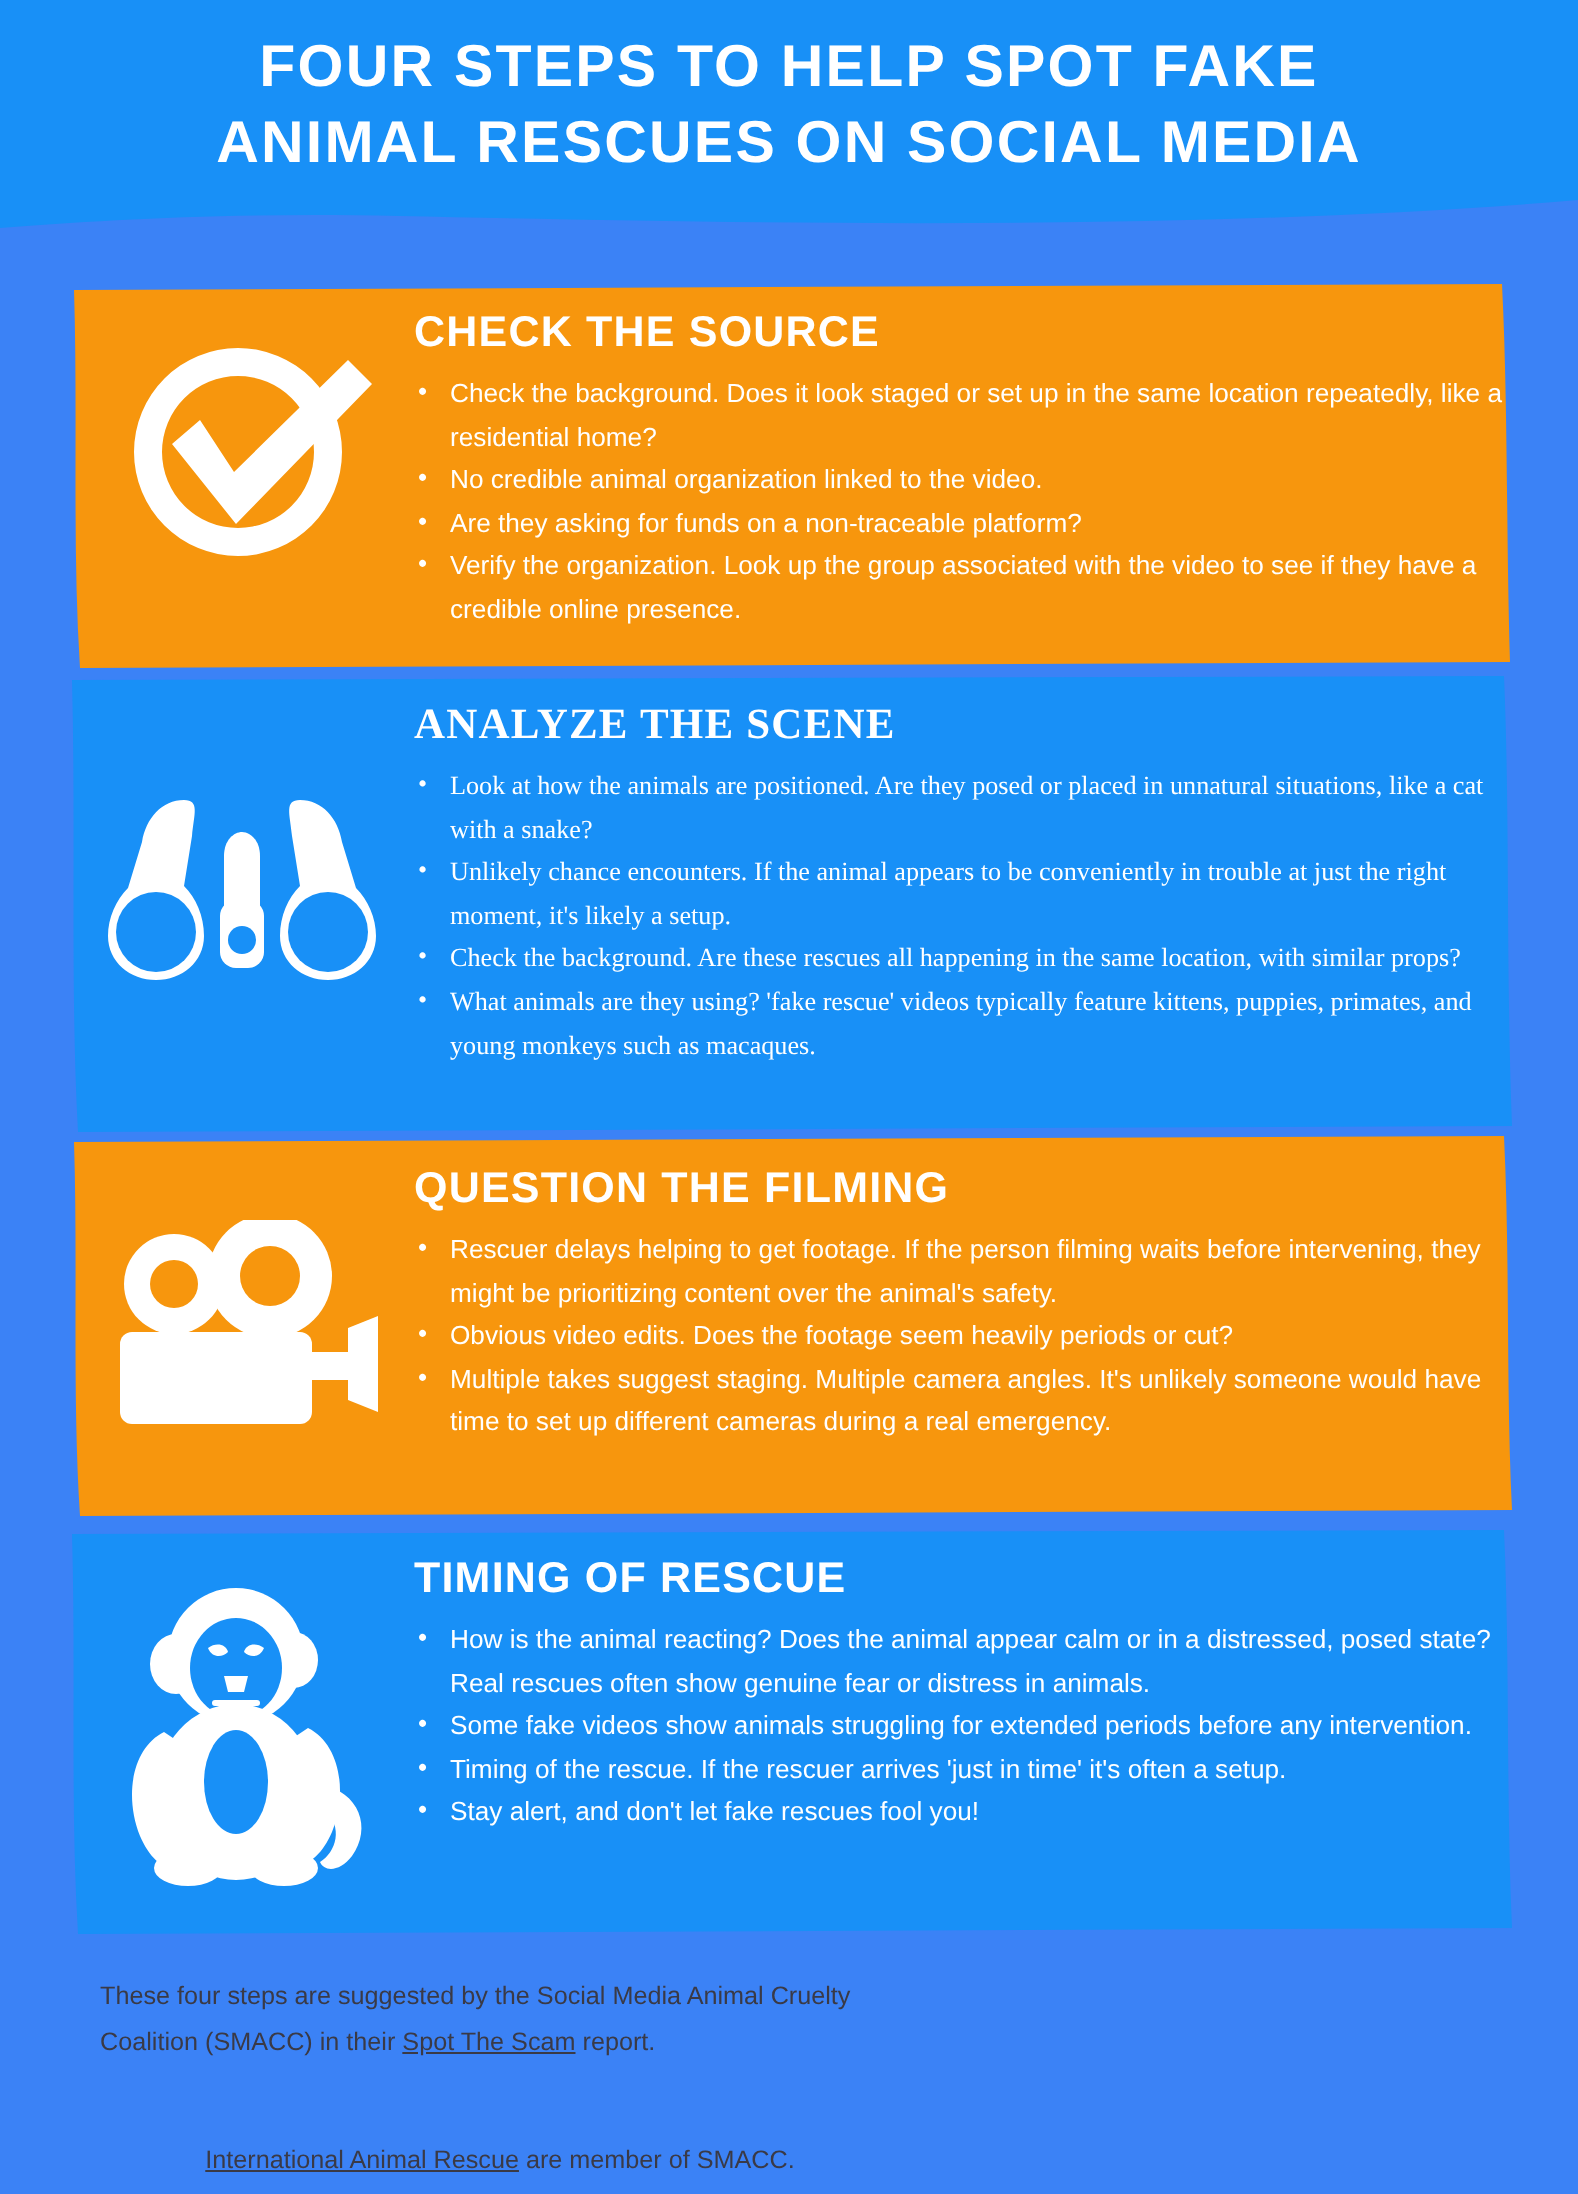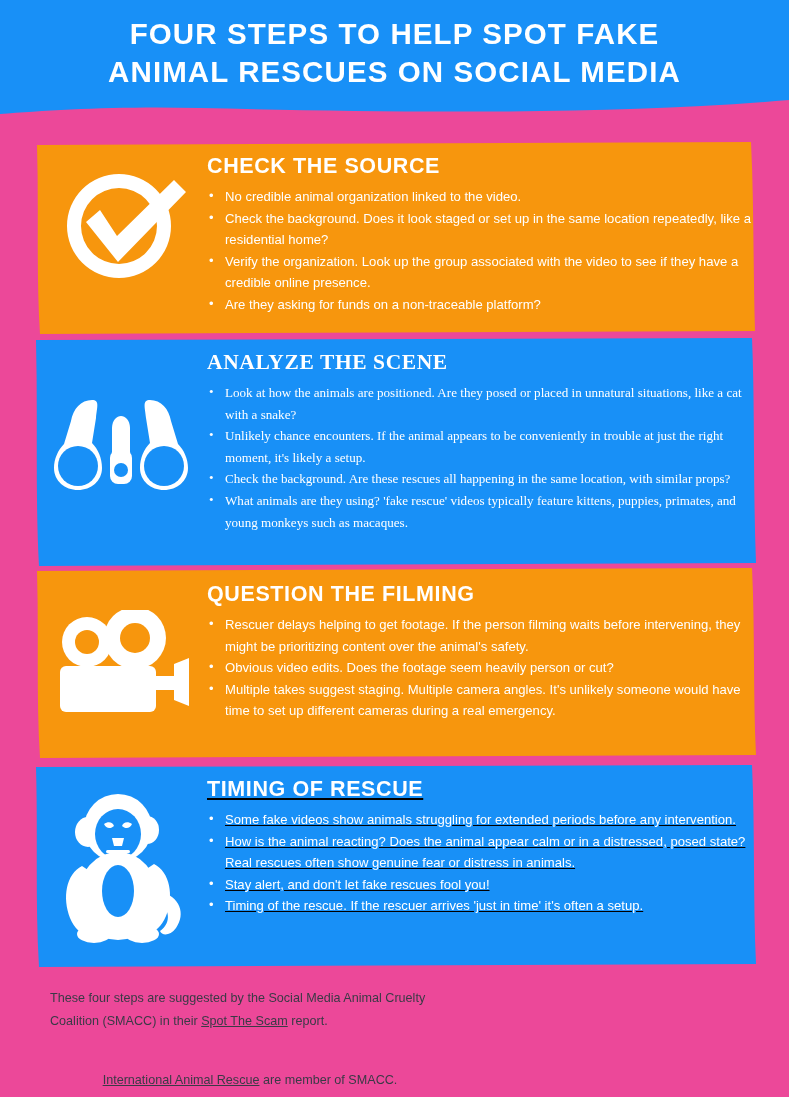--- a/index.html
+++ b/index.html
@@ -9,21 +9,21 @@
     height: 1097px;
     background: #ffffff;
     font-family: "Liberation Sans", sans-serif;
     overflow: hidden;
   }
 
   .page {
     position: relative;
     width: 789px;
     height: 1097px;
-    background: #ec4899;
+    background: #3b82f6;
   }
 
   
   .header {
     position: absolute;
     top: 0; left: 0;
     width: 789px;
     height: 120px;
     overflow: hidden;
   }
@@ -130,24 +130,24 @@
     <div class="section-inner">
 
       <svg class="section-icon" style="left:56px;top:24px;" width="132" height="120" viewBox="0 0 132 120">
         <path d="M63,8 A52,52 0 1 0 63,112 A52,52 0 1 0 63,8 Z
                  M63,22 A38,38 0 1 1 63,98 A38,38 0 1 1 63,22 Z" fill="#ffffff"></path>
         <path d="M30,56 L44,44 L61,70 L118,14 L130,26 L62,96 Z" fill="#ffffff"></path>
       </svg>
       <div class="section-body" style="top:12px;">
         <div class="section-heading">CHECK THE SOURCE</div>
         <ul class="bullets">
+          <li>Check the background. Does it look staged or set up in the same location repeatedly, like a residential home?</li>
           <li>No credible animal organization linked to the video.</li>
-          <li>Check the background. Does it look staged or set up in the same location repeatedly, like a residential home?</li>
+          <li>Are they asking for funds on a non-traceable platform?</li>
           <li>Verify the organization. Look up the group associated with the video to see if they have a credible online presence.</li>
-          <li>Are they asking for funds on a non-traceable platform?</li>
         </ul>
       </div>
     </div>
   </div>
 
   <div class="section" id="sec1" style="top:338px;height:228px;font-family:Liberation Serif, serif;">
     <svg class="section-shape" width="789" height="228" viewBox="0 0 789 228" preserveAspectRatio="none">
       <path d="M36,2 L752,0 C755,70 753,150 756,225 L39,228 C35,155 38,78 36,2 Z" fill="#1890F7"></path>
     </svg>
     <div class="section-inner">
@@ -187,21 +187,21 @@
         <circle cx="31" cy="32" r="12" fill="#F7960D"></circle>
         <circle cx="79" cy="28" r="31" fill="#ffffff"></circle>
         <circle cx="79" cy="28" r="15" fill="#F7960D"></circle>
         <rect x="4" y="56" width="96" height="46" rx="6" fill="#ffffff"></rect>
         <path d="M100,66 L118,66 L118,54 L133,48 L133,96 L118,90 L118,80 L100,80 Z" fill="#ffffff"></path>
       </svg>
       <div class="section-body" style="top:14px;">
         <div class="section-heading">QUESTION THE FILMING</div>
         <ul class="bullets">
           <li>Rescuer delays helping to get footage. If the person filming waits before intervening, they might be prioritizing content over the animal's safety.</li>
-          <li>Obvious video edits. Does the footage seem heavily person or cut?</li>
+          <li>Obvious video edits. Does the footage seem heavily periods or cut?</li>
           <li>Multiple takes suggest staging.  Multiple camera angles. It's unlikely someone would have time to set up different cameras during a real emergency.</li>
         </ul>
       </div>
     </div>
   </div>
 
   <div class="section" id="sec3" style="top:765px;height:202px;">
     <svg class="section-shape" width="789" height="202" viewBox="0 0 789 202" preserveAspectRatio="none">
       <path d="M36,2 L752,0 C755,66 753,134 756,199 L39,202 C35,136 38,70 36,2 Z" fill="#1890F7"></path>
     </svg>
@@ -227,27 +227,27 @@
         <ellipse cx="56" cy="103" rx="16" ry="26" fill="#1890F7"></ellipse>
 
         <path d="M20,78 C4,86 0,110 8,130 C14,144 24,150 30,144 C22,126 22,100 32,86 Z" fill="#ffffff"></path>
         <path d="M92,76 C108,84 112,108 104,128 C98,142 88,148 82,142 C90,124 90,98 80,84 Z" fill="#ffffff"></path>
 
         <ellipse cx="32" cy="146" rx="17" ry="9" fill="#ffffff"></ellipse>
         <ellipse cx="80" cy="146" rx="17" ry="9" fill="#ffffff"></ellipse>
 
         <path d="M98,104 C118,108 124,126 114,140 C108,148 100,148 98,143 C106,138 110,126 100,116 Z" fill="#ffffff"></path>
       </svg>
-      <div class="section-body" style="top:12px;text-decoration:underline;">
+      <div class="section-body" style="top:12px;">
         <div class="section-heading">TIMING OF RESCUE</div>
         <ul class="bullets">
+          <li>How is the animal reacting? Does the animal appear calm or in a distressed, posed state? Real rescues often show genuine fear or distress in animals.</li>
           <li>Some fake videos show animals struggling for extended periods before any intervention.</li>
-          <li>How is the animal reacting? Does the animal appear calm or in a distressed, posed state? Real rescues often show genuine fear or distress in animals.</li>
+          <li>Timing of the rescue. If the rescuer arrives 'just in time' it's often a setup.</li>
           <li>Stay alert, and don't let fake rescues fool you!</li>
-          <li>Timing of the rescue. If the rescuer arrives 'just in time' it's often a setup.</li>
         </ul>
       </div>
     </div>
   </div>
 
   <div class="footer">
     <div class="footer-text">
       <div class="para1">
         <span>These four steps are suggested by the Social Media Animal Cruelty Coalition (SMACC) in their </span><span class="u">Spot The Scam</span><span> report.</span>
       </div>

